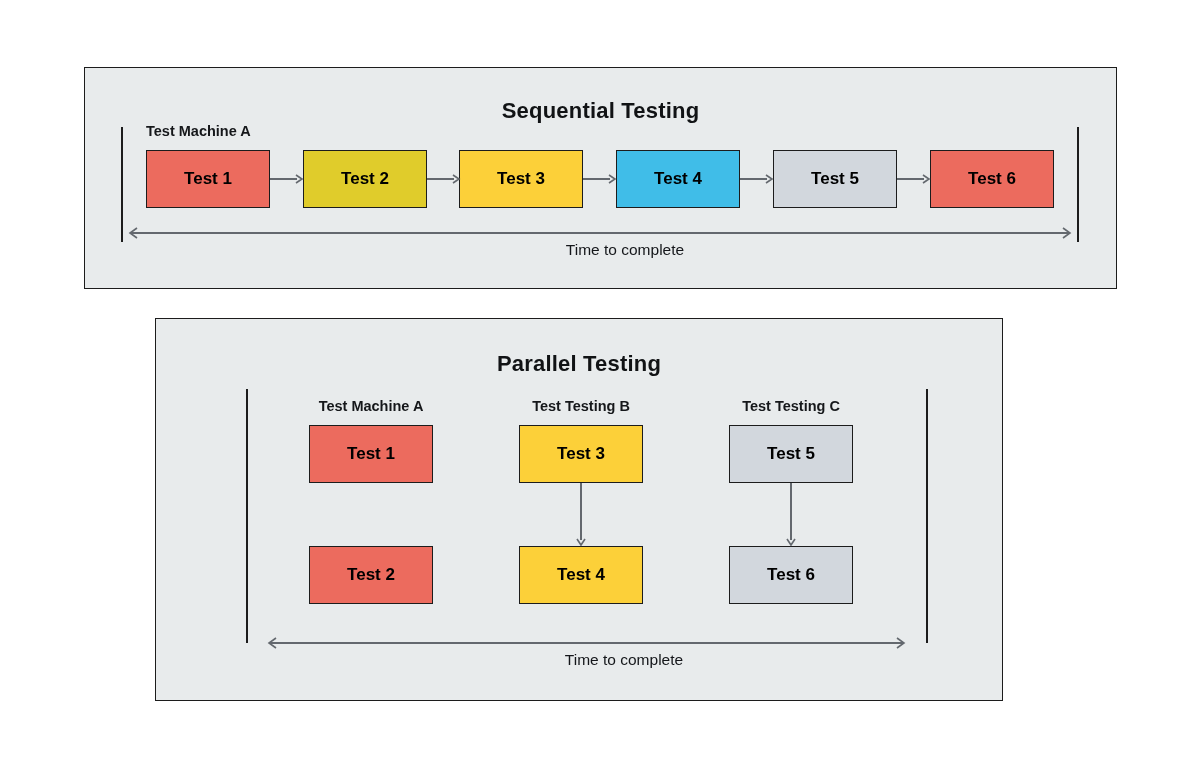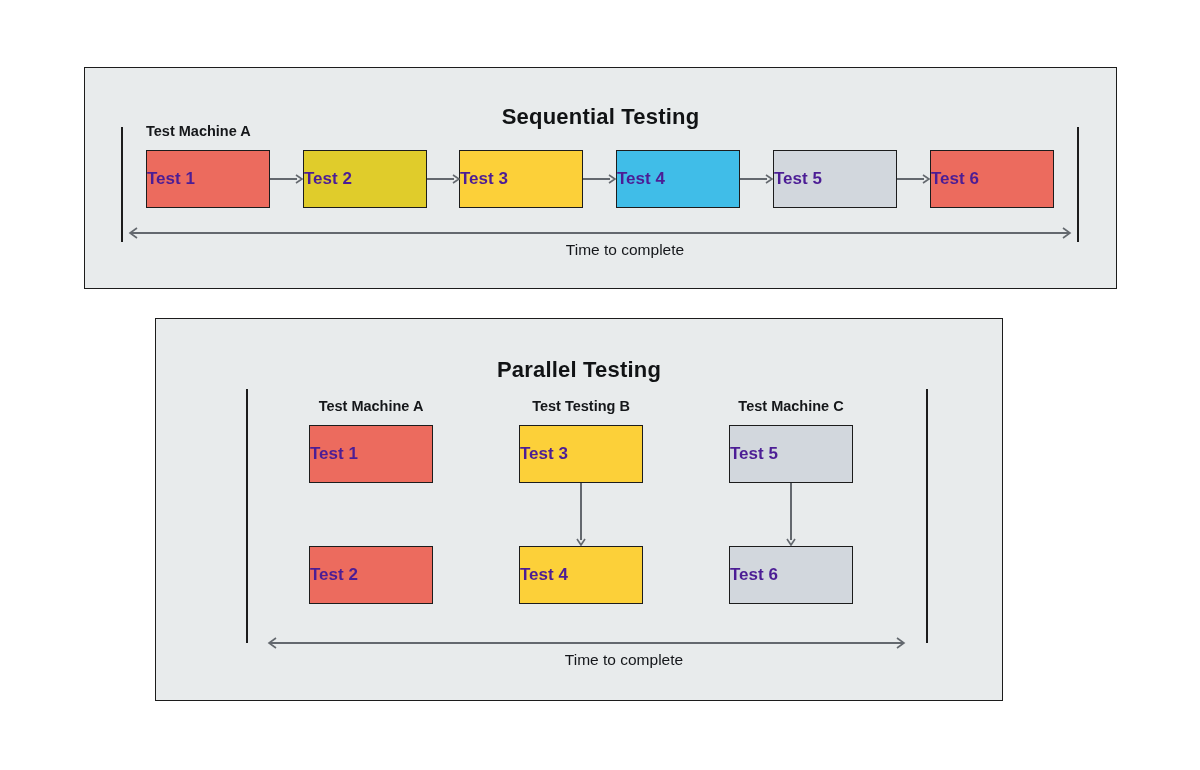--- a/index.html
+++ b/index.html
@@ -33,35 +33,35 @@
   }
 
   .panel-title {
     position: absolute;
     left: 0; right: 0;
     text-align: center;
     font-size: 22px;
     font-weight: bold;
     letter-spacing: .2px;
     color: #111315;
-    margin-top: 6px;
   }
   #panel-sequential .panel-title { top: 30px; }
   #panel-parallel   .panel-title { top: 32px; }
 
   
   .test-box {
     position: absolute;
     box-sizing: border-box;
     border: 1.5px solid #1c1c1c;
     display: flex;
     align-items: center;
+    justify-content: center;
     font-size: 17px;
     font-weight: bold;
-    color: #4c1d95;
+    color: #000000;
   }
 
   
   .machine-label {
     position: absolute;
     font-size: 14.5px;
     font-weight: bold;
     color: #15171a;
     white-space: nowrap;
   }
@@ -199,21 +199,21 @@
     <span>Test 4</span>
   </div>
 
   <div class="connector" style="left:419px; top:164px;">
     <svg width="12" height="63" viewBox="0 0 12 63">
       <line x1="6" y1="0" x2="6" y2="57" stroke="#63686e" stroke-width="2"></line>
       <path d="M2 56 L6 62 L10 56" fill="none" stroke="#63686e" stroke-width="1.6"></path>
     </svg>
   </div>
 
-  <div class="machine-label centered" style="left:635px; top:79px;">Test Machine C</div>
+  <div class="machine-label centered" style="left:635px; top:79px;">Test Testing C</div>
 
   <div class="test-box" id="par-c-0" style="left: 573px; top: 106px; width: 124px; height: 58px; background: rgb(210, 215, 221);">
     <span>Test 5</span>
   </div>
   <div class="test-box" id="par-c-1" style="left: 573px; top: 227px; width: 124px; height: 58px; background: rgb(210, 215, 221);">
     <span>Test 6</span>
   </div>
 
   <div class="connector" style="left:629px; top:164px;">
     <svg width="12" height="63" viewBox="0 0 12 63">

